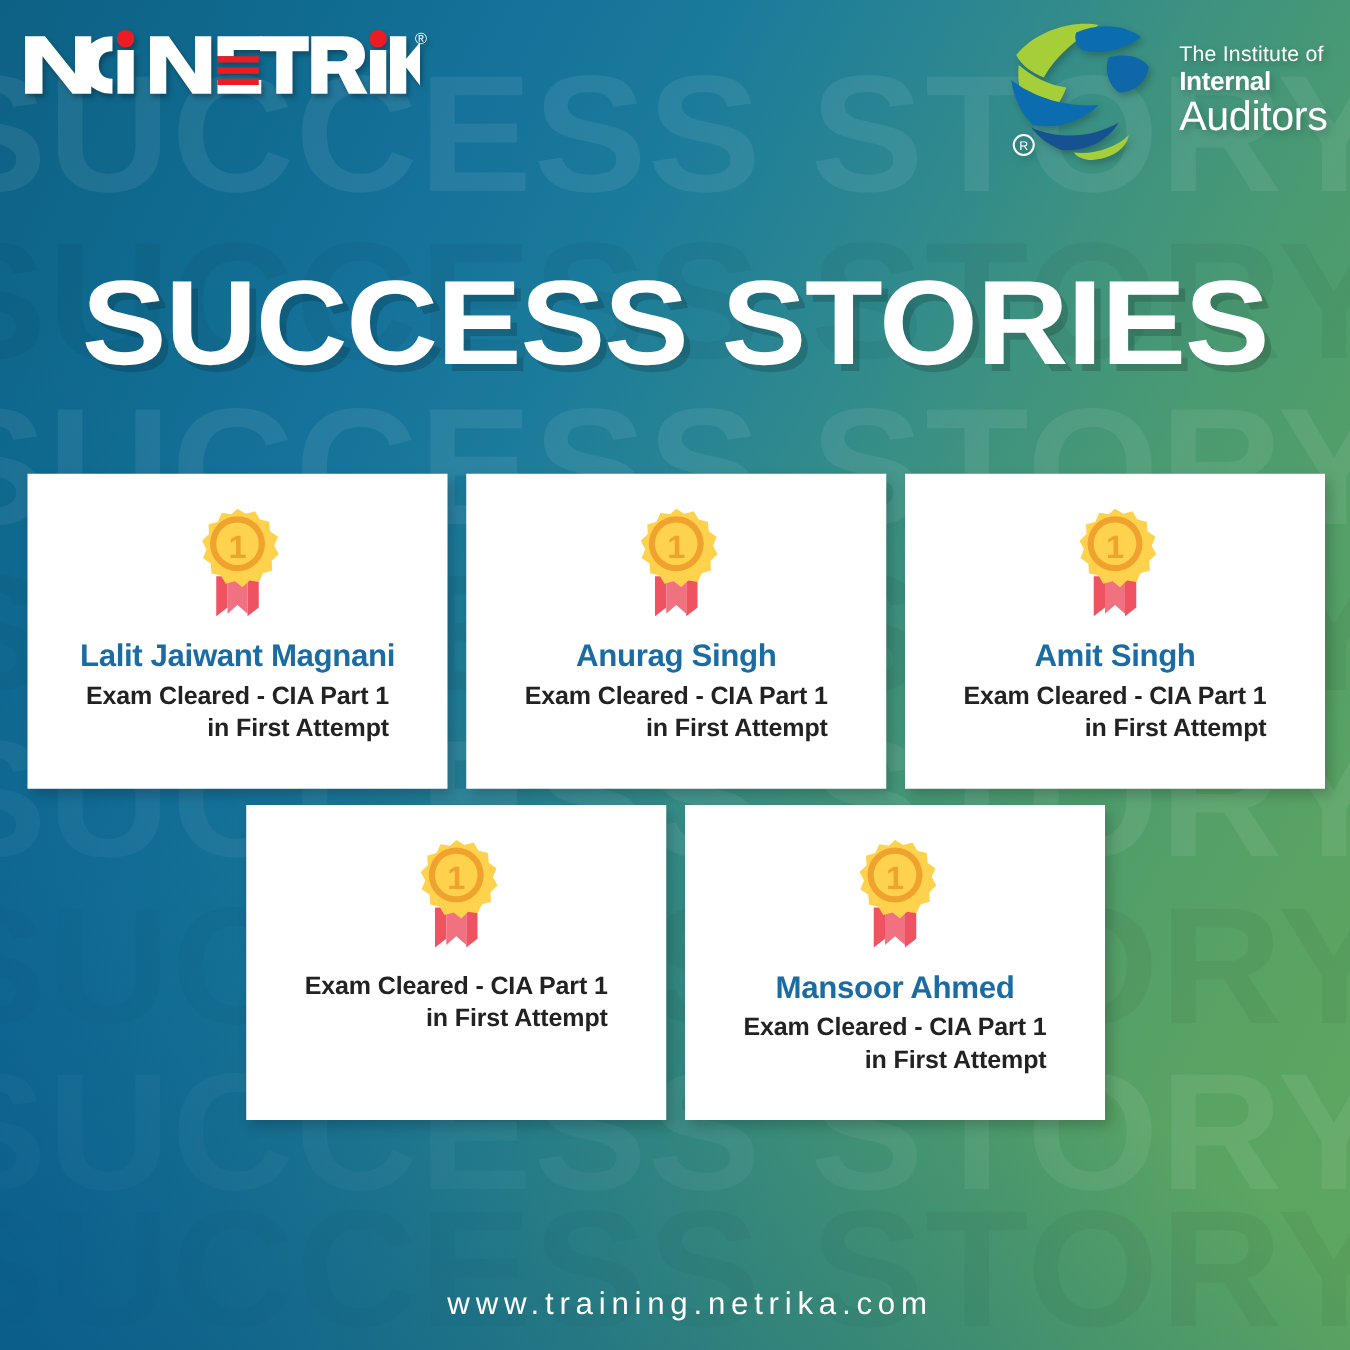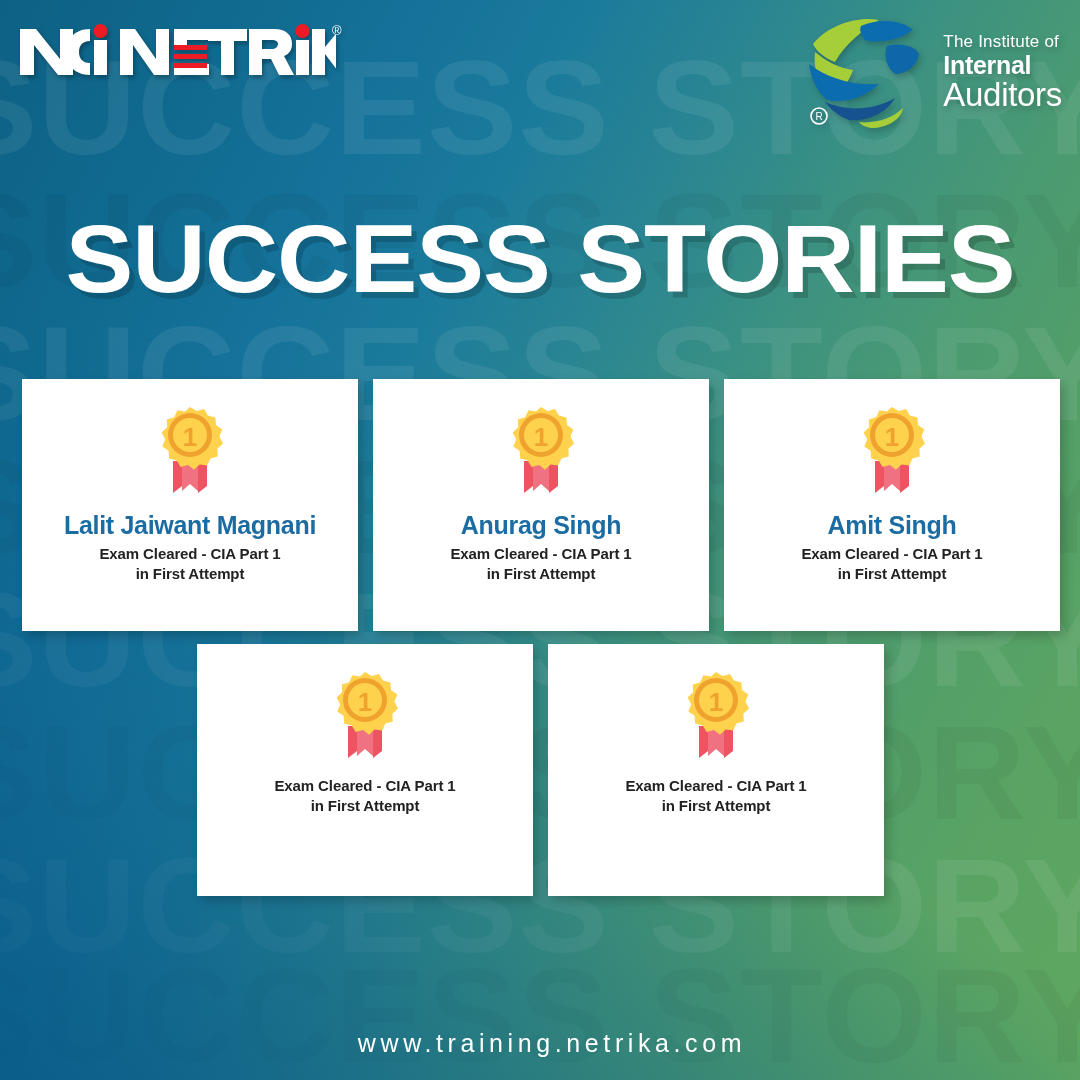--- a/index.html
+++ b/index.html
@@ -81,21 +81,21 @@
   
   .iia{
     position:absolute; right:18px; top:12px;
     display:flex; align-items:center; gap:14px;
     filter:drop-shadow(2px 3px 3px rgba(0,0,0,.22));
   }
   .iia-globe{ position:relative; width:128px; height:120px; }
   .iia-globe svg{ display:block; }
   .iia-words{ color:#ffffff; line-height:1.0; text-align:left; }
   .iia-l1{ font-size:17px; font-weight:400; letter-spacing:.2px; margin-bottom:3px;}
-  .iia-l2{ font-size:25px; font-weight:700; letter-spacing:-.3px; }
+  .iia-l2{ font-size:21px; font-weight:700; letter-spacing:-.3px; }
   .iia-l3{ font-size:33px; font-weight:400; letter-spacing:-.3px; }
 
   
   .title{
     position:absolute; top:204px; left:0; right:0;
     z-index:3;
     text-align:center;
     font-family:"Liberation Sans", sans-serif;
     font-weight:700;
     font-size:96px;
@@ -126,25 +126,25 @@
   .c-name{
     font-size:25px;
     font-weight:700;
     color:#1b6ca3;
     letter-spacing:-.3px;
     line-height:1.15;
     text-align:center;
     margin-bottom:4px;
   }
   .c-desc{
-    font-size:15px;
+    font-size:20px;
     font-weight:700;
     color:#222222;
     line-height:1.32;
-    text-align:center;
+    text-align:right;
     letter-spacing:-.1px;
   }
 
   
   .footer{
     position:absolute; left:0; right:0; bottom:22px;
     z-index:3;
     text-align:center;
     color:#ffffff;
     font-size:25px;
@@ -313,20 +313,21 @@
         <svg width="96" height="100" viewBox="0 0 96 100">
           <path d="M31 60 L31 92 L40 85 L40 60 Z" fill="#ef5261"></path>
           <path d="M56 60 L56 92 L65 85 L65 60 Z" fill="#ef5261"></path>
           <path d="M40 60 L56 60 L56 90 L48 83 L40 90 Z" fill="#f07281"></path>
           <path d="M48 6 l6.6 3.9 7.4-2 3.9 6.6 7.5 1.9 0.6 7.7 6.3 4.4-2.9 7.1 3.6 6.8-5.6 5.3 0.4 7.7-7.4 2.2-3.2 7-7.6-1.2-5.6 5.3-6-4.8-7.4 2.1-3.9-6.6-7.5-1.9-0.6-7.7-6.3-4.4 2.9-7.1-3.6-6.8 5.6-5.3-0.4-7.7 7.4-2.2 3.2-7 7.6 1.2z" fill="#ffd24d"></path>
           <circle cx="48" cy="34" r="22" fill="#f0a22e"></circle>
           <circle cx="48" cy="34" r="17" fill="#ffd24d"></circle>
           <text x="48" y="45" font-size="26" font-weight="bold" fill="#f0a22e" text-anchor="middle" font-family="Liberation Sans, sans-serif">1</text>
         </svg>
       </div>
+      <div class="c-name">Mansoor Ahmed</div>
       <div class="c-desc">
         <span>Exam Cleared - CIA Part 1</span><br>
         <span>in First Attempt</span>
       </div>
     </div>
   </div>
 
   <div class="footer">www.training.netrika.com</div>
 
 </div>

